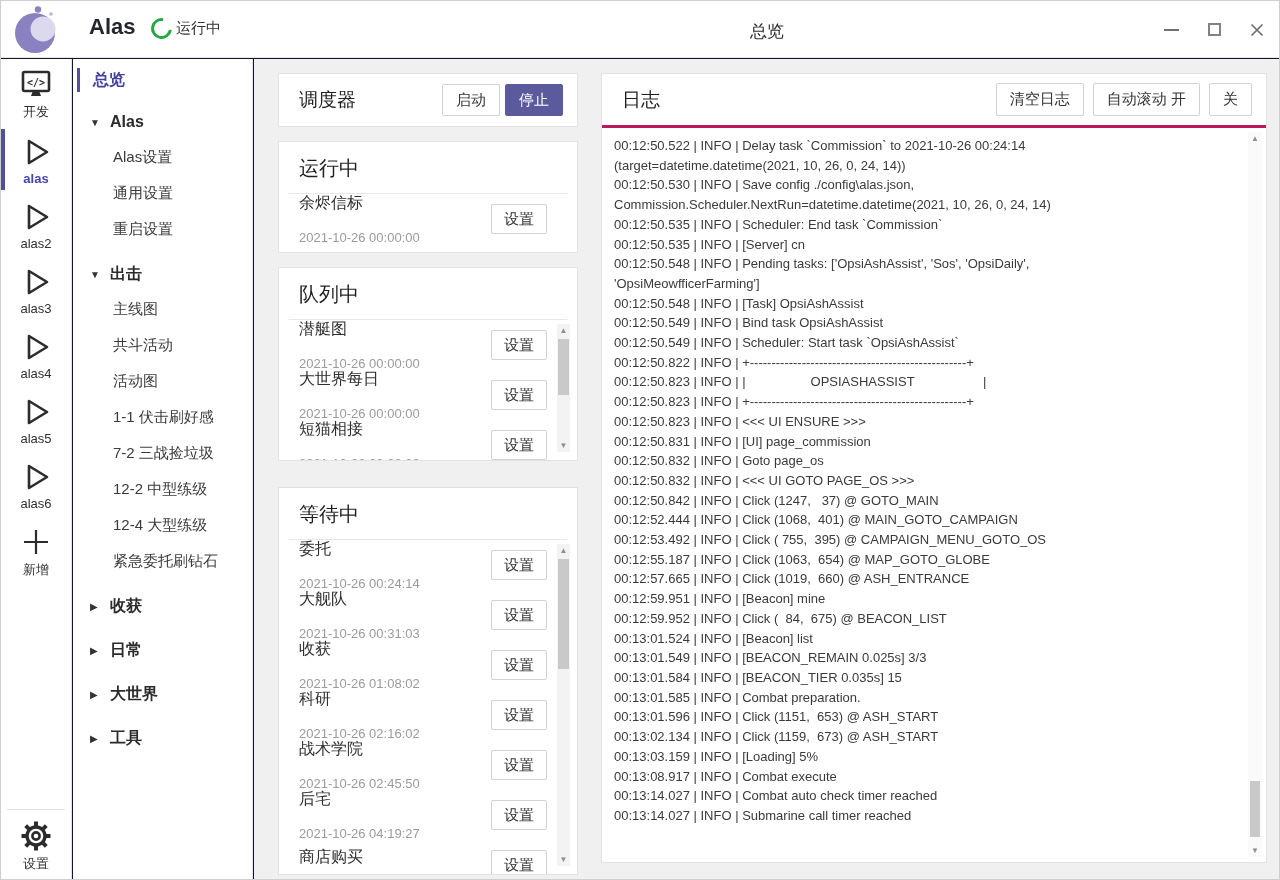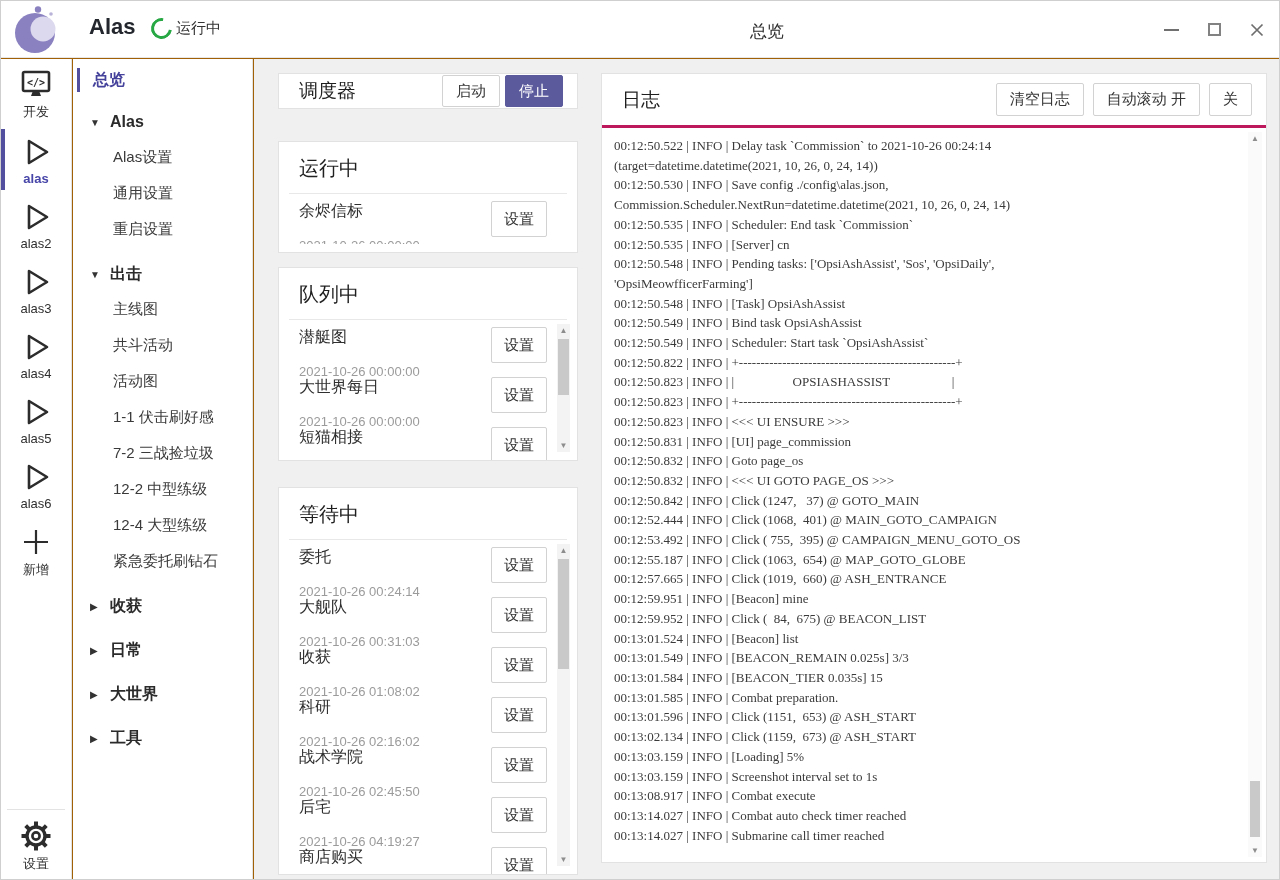--- a/index.html
+++ b/index.html
@@ -1,16 +1,16 @@
 <!DOCTYPE html>
 <html><head>
 <meta charset="utf-8">
 <style>
   html,body{margin:0;padding:0;background:#e9e9e9;}
-  .window{position:relative;width:1280px;height:880px;background:#a16207;border:1px solid #cfcfcf;
+  .window{position:relative;width:1280px;height:880px;background:#0f172a;border:1px solid #cfcfcf;
     box-sizing:border-box;overflow:hidden;font-family:"Liberation Sans","DejaVu Sans",sans-serif;color:#2c2c2c;}
   
   .topbar{position:absolute;left:0;top:0;width:1280px;height:57px;background:#fff;border-bottom:1px solid #e7e7e7;box-sizing:border-box;}
   .logo{position:absolute;left:10px;top:4px;width:50px;height:50px;}
   .app-name{position:absolute;left:88px;top:13px;font-size:22px;font-weight:bold;color:#23272d;}
   .run-status{position:absolute;left:150px;top:17px;display:flex;align-items:center;gap:4px;}
   .spinner{width:15px;height:15px;border-radius:50%;border:3px solid #28a745;border-right-color:transparent;transform:rotate(-35deg);box-sizing:content-box;}
   .run-status-label{font-size:15px;color:#333;}
   .page-title{position:absolute;left:252px;right:0;top:19px;text-align:center;font-size:17px;color:#2b2b2b;}
   .win-controls{position:absolute;right:16px;top:0;height:57px;display:flex;align-items:center;gap:27px;}
@@ -33,52 +33,52 @@
   .menu{position:absolute;left:72px;top:58px;width:180px;bottom:0;background:#fff;border-right:1px solid #e2e2e2;box-sizing:border-box;overflow:hidden;}
   .menu-link{position:relative;height:30px;margin-top:6px;display:flex;align-items:center;padding-left:20px;font-size:16px;color:#3a3a3a;cursor:pointer;}
   .menu-link.selected{color:#45429c;font-weight:bold;}
   .menu-link.selected::before{content:"";position:absolute;left:4px;top:3px;bottom:3px;width:3px;background:#514f9e;}
   .menu-group{height:34px;margin-top:10px;display:flex;align-items:center;padding-left:17px;gap:8px;font-size:16px;font-weight:600;color:#2b2b2b;cursor:pointer;}
   .menu-caret{font-size:10px;color:#333;width:12px;}
   .menu-sub{height:36px;display:flex;align-items:center;padding-left:40px;font-size:15px;color:#3a3a3a;cursor:pointer;}
   
   .main{position:absolute;left:253px;top:58px;right:0;bottom:0;background:#f0f0f0;}
   .card{position:absolute;background:#fff;border:1px solid #e2e2e2;box-sizing:border-box;}
-  .card-scheduler{left:24px;top:14px;width:300px;height:36px;display:flex;align-items:center;padding:0 14px 0 20px;justify-content:flex-end;}
+  .card-scheduler{left:24px;top:14px;width:300px;height:54px;display:flex;align-items:center;padding:0 14px 0 20px;justify-content:flex-end;}
   .card-title{font-size:19px;color:#1f1f1f;}
   .sched-buttons{margin-left:auto;display:flex;gap:5px;}
   .btn{font-family:inherit;font-size:15px;color:#333;background:#fff;border:1px solid #d2d2d2;border-radius:2px;padding:7px 13px;cursor:pointer;line-height:1.1;}
   .btn-primary{background:#5b5a9d;border-color:#5b5a9d;color:#fff;}
   .card-running{left:24px;top:82px;width:300px;height:112px;}
   .card-pending{left:24px;top:208px;width:300px;height:194px;}
   .card-waiting{left:24px;top:428px;width:300px;height:388px;}
   .card-head{margin:0 10px;padding:13px 10px 11px;border-bottom:1px solid #e8e8e8;}
   .card-head .card-title{font-size:20px;}
   .task-list{overflow:hidden;}
   .card-pending .task-list{height:140px;}
   .card-waiting .task-list{height:334px;}
-  .task-row{display:flex;justify-content:space-between;padding:7px 30px 7px 20px;height:36px;}
+  .task-row{display:flex;align-items:center;justify-content:space-between;padding:7px 30px 7px 20px;height:36px;}
   .task-name{font-size:16px;color:#2f2f2f;}
   .task-time{font-size:13px;color:#9b9b9b;margin-top:16px;}
   .task-setting{padding:6px 12px;}
   
   .list-scrollbar{position:absolute;right:7px;width:13px;background:#f3f3f3;}
   .card-pending .list-scrollbar{top:56px;bottom:8px;}
   .card-waiting .list-scrollbar{top:56px;bottom:8px;}
   .sb-arrow{position:absolute;left:0;width:13px;height:13px;display:flex;align-items:center;justify-content:center;font-size:8px;color:#8d8d8d;}
   .sb-up{top:0;} .sb-down{bottom:0;}
   .sb-thumb{position:absolute;left:1px;width:11px;background:#c9c9c9;}
   .card-pending .sb-thumb{top:15px;height:56px;}
   .card-waiting .sb-thumb{top:15px;height:110px;}
   
   .card-log{left:347px;top:14px;width:666px;height:790px;}
   .log-head{display:flex;align-items:center;padding:0 14px 0 20px;height:54px;border-bottom:3px solid #be185d;box-sizing:border-box;}
   .log-buttons{margin-left:auto;display:flex;gap:9px;}
   .log-body{position:absolute;left:0;top:55px;right:22px;bottom:2px;overflow:hidden;padding:7px 0 0 12px;}
-  .log-line{font-family:Liberation Serif, serif;font-size:13px;line-height:19.7px;color:#3a3a3a;white-space:pre;}
+  .log-line{font-family:Liberation Sans, sans-serif;font-size:13px;line-height:19.7px;color:#3a3a3a;white-space:pre;}
   .log-scrollbar{position:absolute;right:4px;top:58px;bottom:5px;width:14px;background:#fafafa;}
   .log-scrollbar .sb-arrow{width:14px;}
   .log-scrollbar .sb-thumb{left:2px;width:10px;bottom:20px;height:56px;background:#c9c9c9;}
 </style>
 </head>
 <body>
 
 <div class="window">
 
   <div class="topbar">
@@ -420,21 +420,20 @@
           <div class="log-line">00:12:57.665 | INFO | Click (1019,  660) @ ASH_ENTRANCE</div>
           <div class="log-line">00:12:59.951 | INFO | [Beacon] mine</div>
           <div class="log-line">00:12:59.952 | INFO | Click (  84,  675) @ BEACON_LIST</div>
           <div class="log-line">00:13:01.524 | INFO | [Beacon] list</div>
           <div class="log-line">00:13:01.549 | INFO | [BEACON_REMAIN 0.025s] 3/3</div>
           <div class="log-line">00:13:01.584 | INFO | [BEACON_TIER 0.035s] 15</div>
           <div class="log-line">00:13:01.585 | INFO | Combat preparation.</div>
           <div class="log-line">00:13:01.596 | INFO | Click (1151,  653) @ ASH_START</div>
           <div class="log-line">00:13:02.134 | INFO | Click (1159,  673) @ ASH_START</div>
           <div class="log-line">00:13:03.159 | INFO | [Loading] 5%</div>
-          <div class="log-line">00:13:03.159 | INFO | Screenshot interval set to 1s</div>
           <div class="log-line">00:13:08.917 | INFO | Combat execute</div>
           <div class="log-line">00:13:14.027 | INFO | Combat auto check timer reached</div>
           <div class="log-line">00:13:14.027 | INFO | Submarine call timer reached</div>
         </div>
       <div class="log-scrollbar">
         <div class="sb-arrow sb-up">▲</div>
         <div class="sb-thumb"></div>
         <div class="sb-arrow sb-down">▼</div>
       </div>
     </div>

